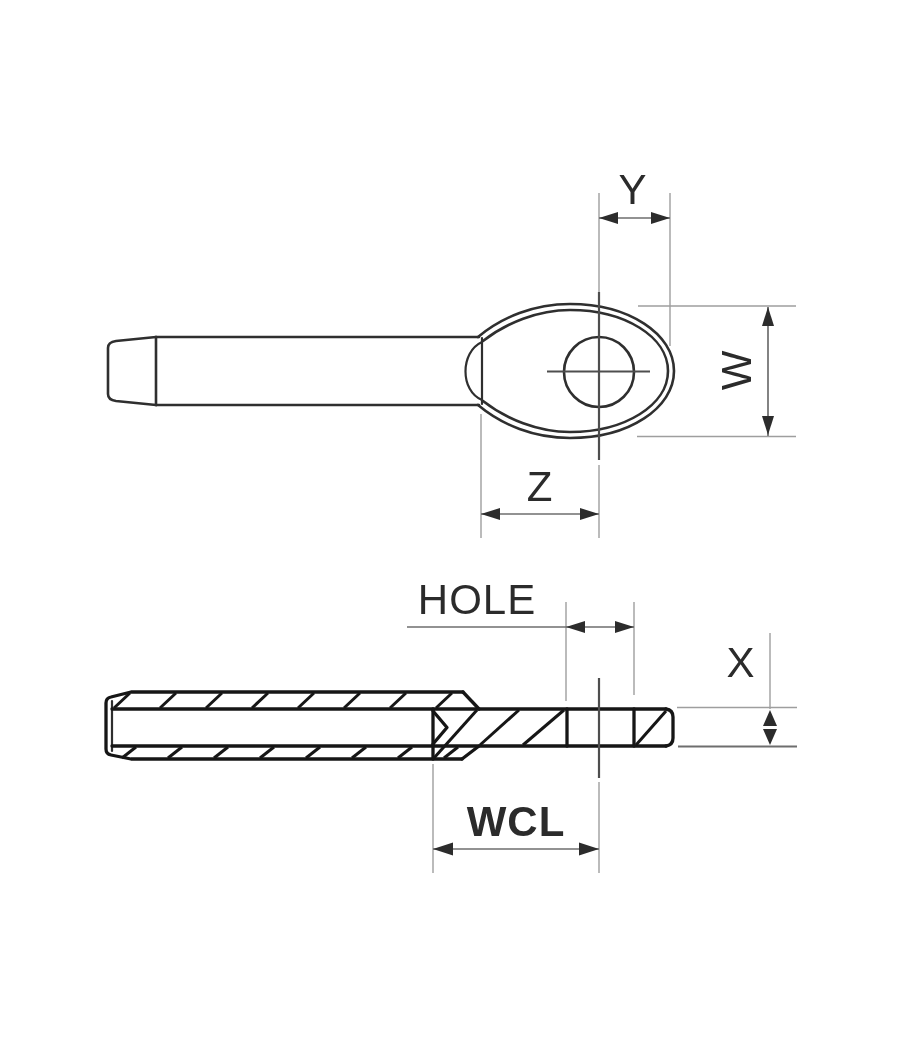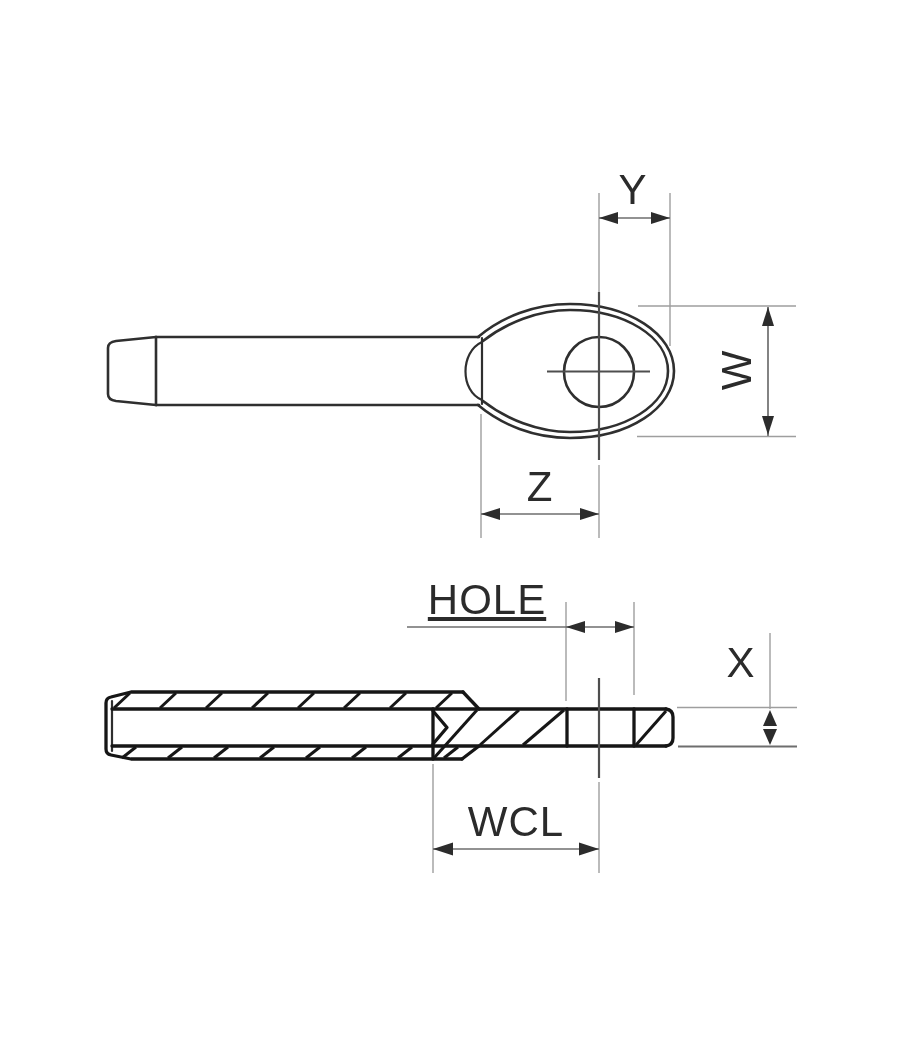--- a/index.html
+++ b/index.html
@@ -175,17 +175,17 @@
         <path class="dim" d="M 433 849 L 599 849"></path>
         <polygon class="arr" points="433,849 453,842.5 453,855.5"></polygon>
         <polygon class="arr" points="599,849 579,842.5 579,855.5"></polygon>
       </g>
     </g>
   </svg>
 
   <span class="dim-label" style="left:633px; top:190px;">Y</span>
   <span class="dim-label rot" style="left:737px; top:370px;">W</span>
   <span class="dim-label" style="left:540px; top:487px;">Z</span>
-  <span class="dim-label" style="left:487px; top:600px;text-decoration:underline;">HOLE</span>
+  <span class="dim-label" style="left:477px; top:600px;">HOLE</span>
   <span class="dim-label" style="left:741px; top:663px;">X</span>
-  <span class="dim-label" style="left:516px; top:822px;">WCL</span>
+  <span class="dim-label" style="left:516px; top:822px;font-weight:bold;">WCL</span>
 
 </div>
 
 </body></html>

